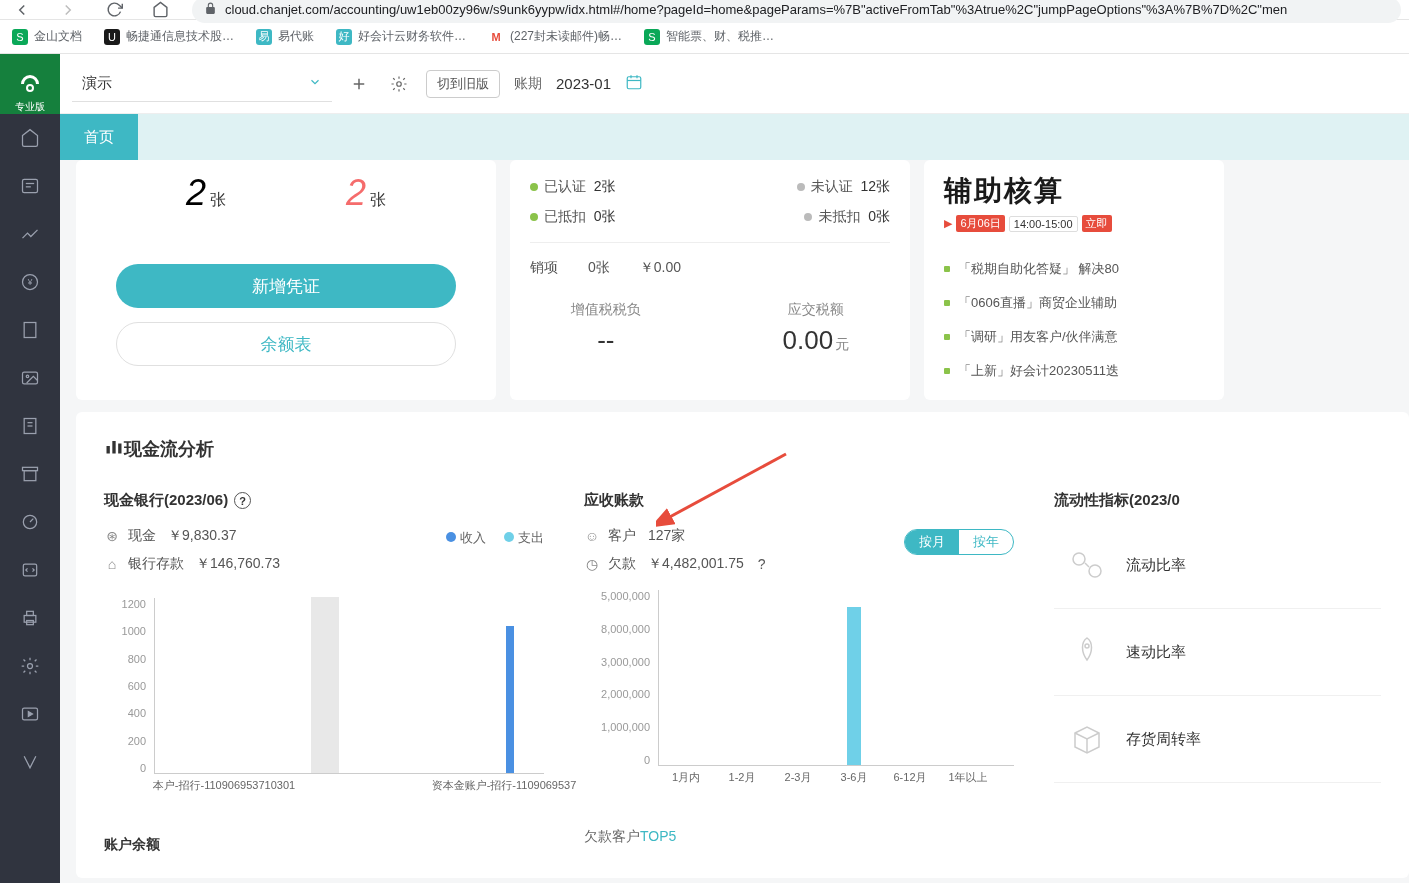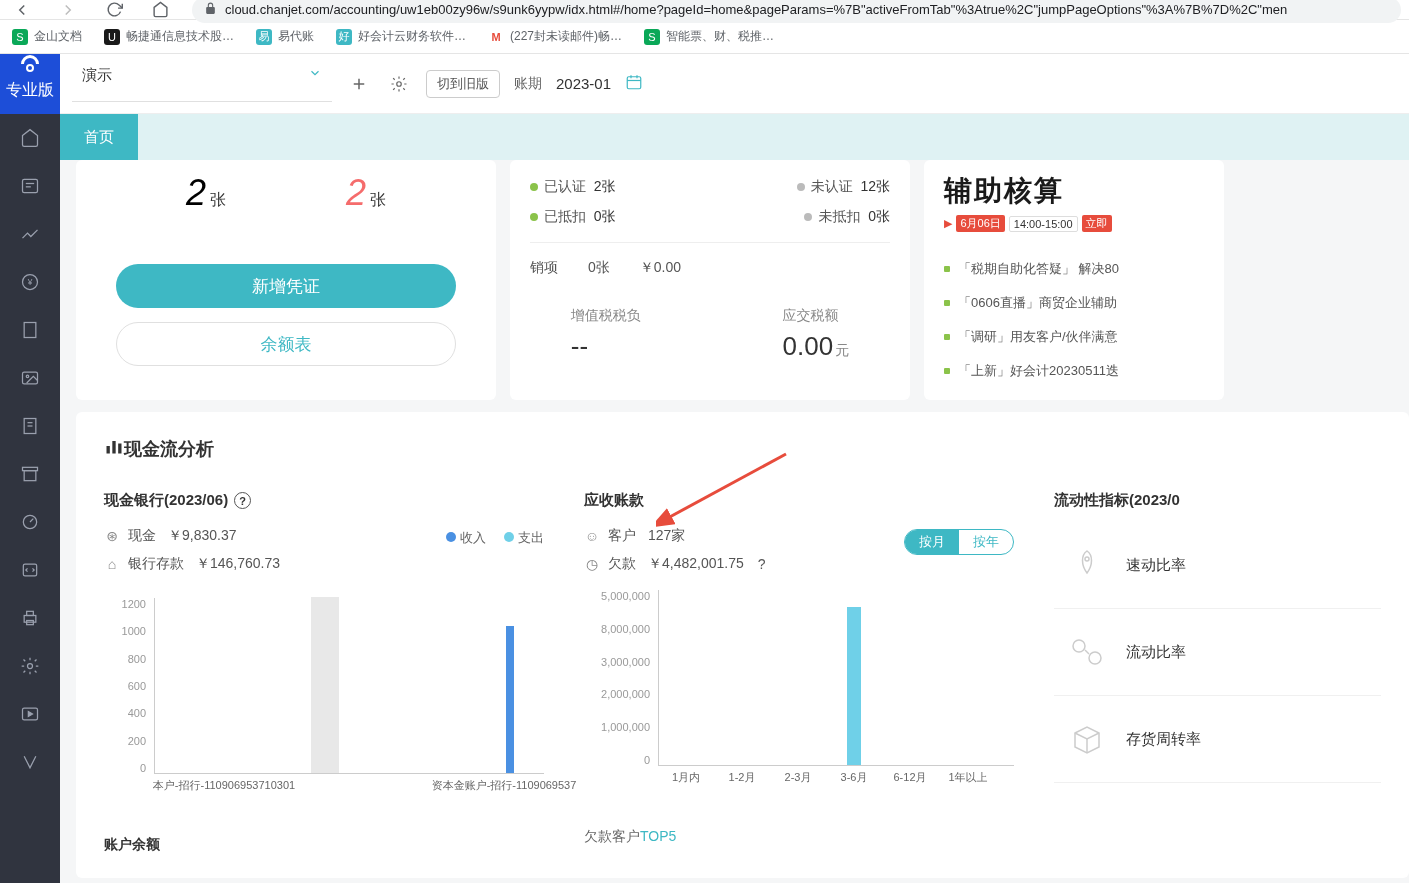--- a/index.html
+++ b/index.html
@@ -14,29 +14,29 @@
 .url-bar .url-text { color: #202124; white-space: nowrap; overflow: hidden; }
 
 
 .bookmarks { height: 34px; display: flex; align-items: center; padding: 0 12px; gap: 22px; border-bottom: 1px solid #e5e5e5; }
 .bookmark { display: flex; align-items: center; gap: 6px; font-size: 12px; color: #5f6368; cursor: pointer; }
 .bookmark .ico { width: 16px; height: 16px; display: flex; align-items: center; justify-content: center; font-size: 11px; color: #fff; border-radius: 3px; }
 
 
 .app { display: flex; height: calc(100% - 66px); position: relative; }
 .sidebar { width: 60px; background: #30343f; display: flex; flex-direction: column; align-items: center; }
-.logo-block { width: 60px; height: 60px; background: #1d4ed8; display: flex; flex-direction: column; align-items: center; justify-content: flex-start; color: #fff; font-size: 16px; }
+.logo-block { width: 60px; height: 60px; background: #15803d; display: flex; flex-direction: column; align-items: center; justify-content: flex-end; color: #fff; font-size: 10px; }
 .logo-block svg { margin-bottom: 2px; }
 .side-item { width: 60px; height: 48px; display: flex; align-items: center; justify-content: center; color: #9aa0ae; cursor: pointer; }
 
 .main { flex: 1; display: flex; flex-direction: column; overflow: hidden; }
 
 
 .topbar { height: 60px; display: flex; align-items: center; padding: 0 12px; gap: 14px; border-bottom: 1px solid #eee; }
-.company-select { width: 260px; height: 36px; display: flex; justify-content: space-between; padding: 0 10px; font-size: 15px; color: #333; border-bottom: 1px solid #e0e0e0; cursor: pointer; }
+.company-select { width: 260px; height: 36px; display: flex; align-items: center; justify-content: space-between; padding: 0 10px; font-size: 15px; color: #333; border-bottom: 1px solid #e0e0e0; cursor: pointer; }
 .company-select .chev { color: #3eb8c4; }
 .topbar .icon-btn { width: 26px; height: 26px; display: flex; align-items: center; justify-content: center; color: #666; cursor: pointer; }
 .switch-old { height: 28px; padding: 0 10px; border: 1px solid #ccc; border-radius: 4px; font-size: 13px; color: #555; display: flex; align-items: center; cursor: pointer; }
 .period-label { font-size: 14px; color: #666; }
 .period-value { font-size: 15px; color: #333; }
 .cal-icon { color: #3eb8c4; cursor: pointer; }
 
 
 .tabrow { height: 46px; display: flex; align-items: stretch; background: #dff2f3; }
 .tab { padding: 0 24px; display: flex; align-items: center; font-size: 15px; background: #3eb8c4; color: #fff; cursor: pointer; }
@@ -61,21 +61,21 @@
 
 .tax-panel { width: 400px; }
 .tax-row { display: flex; justify-content: space-between; font-size: 14px; color: #555; padding: 6px 0; }
 .tax-row .dot { display: inline-block; width: 8px; height: 8px; border-radius: 50%; margin-right: 6px; vertical-align: middle; }
 .dot.green { background: #8bc34a; }
 .dot.gray { background: #bbb; }
 .tax-row .value { color: #333; }
 .tax-sep { border-top: 1px solid #eee; margin: 10px 0; }
 .tax-sub { display: flex; gap: 30px; font-size: 14px; color: #555; padding: 6px 0; }
 .tax-bottom { display: flex; gap: 60px; margin-top: 18px; justify-content: space-around; }
-.tax-metric { text-align: left; margin-top: 6px; }
+.tax-metric { text-align: center; }
 .tax-metric .label { font-size: 14px; color: #888; margin-bottom: 6px; }
 .tax-metric .big { font-size: 26px; color: #333; }
 .tax-metric .big .unit { font-size: 14px; color: #888; margin-left: 2px; }
 
 
 .news-panel { width: 300px; overflow: hidden; }
 .news-banner { height: 64px; display: flex; align-items: flex-start; font-size: 28px; font-weight: 900; letter-spacing: 2px; color: #1a1a1a; position: relative; }
 .news-banner .sub { position: absolute; bottom: 4px; left: 0; font-size: 11px; font-weight: normal; letter-spacing: 0; display: flex; align-items: center; gap: 4px; }
 .news-banner .sub .date { background: #e74c3c; color: #fff; padding: 1px 4px; border-radius: 2px; }
 .news-list { list-style: none; margin-top: 16px; }
@@ -558,35 +558,35 @@
             </div>
           </div>
 
           <div class="cf-col right">
             <div class="cf-sub-title">
                 <span>流动性指标(2023/0</span>
               </div>
             <div class="metric-card">
               <div class="mico">
                   <svg width="40" height="40" viewBox="0 0 40 40" fill="none" stroke="currentColor" stroke-width="1.5">
-                    <path d="M20 6c6 4 6 14 0 22-6-8-6-18 0-22z"></path>
-                    <circle cx="20" cy="14" r="2"></circle>
-                  </svg>
-                </div>
-              <div class="mlabel">速动比率</div>
-            </div>
-            <div class="metric-card">
-              <div class="mico">
-                  <svg width="40" height="40" viewBox="0 0 40 40" fill="none" stroke="currentColor" stroke-width="1.5">
                     <circle cx="12" cy="14" r="6"></circle>
                     <circle cx="28" cy="26" r="6"></circle>
                     <line x1="18" y1="18" x2="22" y2="22"></line>
                   </svg>
                 </div>
               <div class="mlabel">流动比率</div>
+            </div>
+            <div class="metric-card">
+              <div class="mico">
+                  <svg width="40" height="40" viewBox="0 0 40 40" fill="none" stroke="currentColor" stroke-width="1.5">
+                    <path d="M20 6c6 4 6 14 0 22-6-8-6-18 0-22z"></path>
+                    <circle cx="20" cy="14" r="2"></circle>
+                  </svg>
+                </div>
+              <div class="mlabel">速动比率</div>
             </div>
             <div class="metric-card">
               <div class="mico">
                   <svg width="40" height="40" viewBox="0 0 40 40" fill="none" stroke="currentColor" stroke-width="1.5">
                     <path d="M8 14l12-6 12 6v14l-12 6-12-6z"></path>
                     <path d="M8 14l12 6 12-6"></path>
                     <line x1="20" y1="20" x2="20" y2="34"></line>
                   </svg>
                 </div>
               <div class="mlabel">存货周转率</div>

